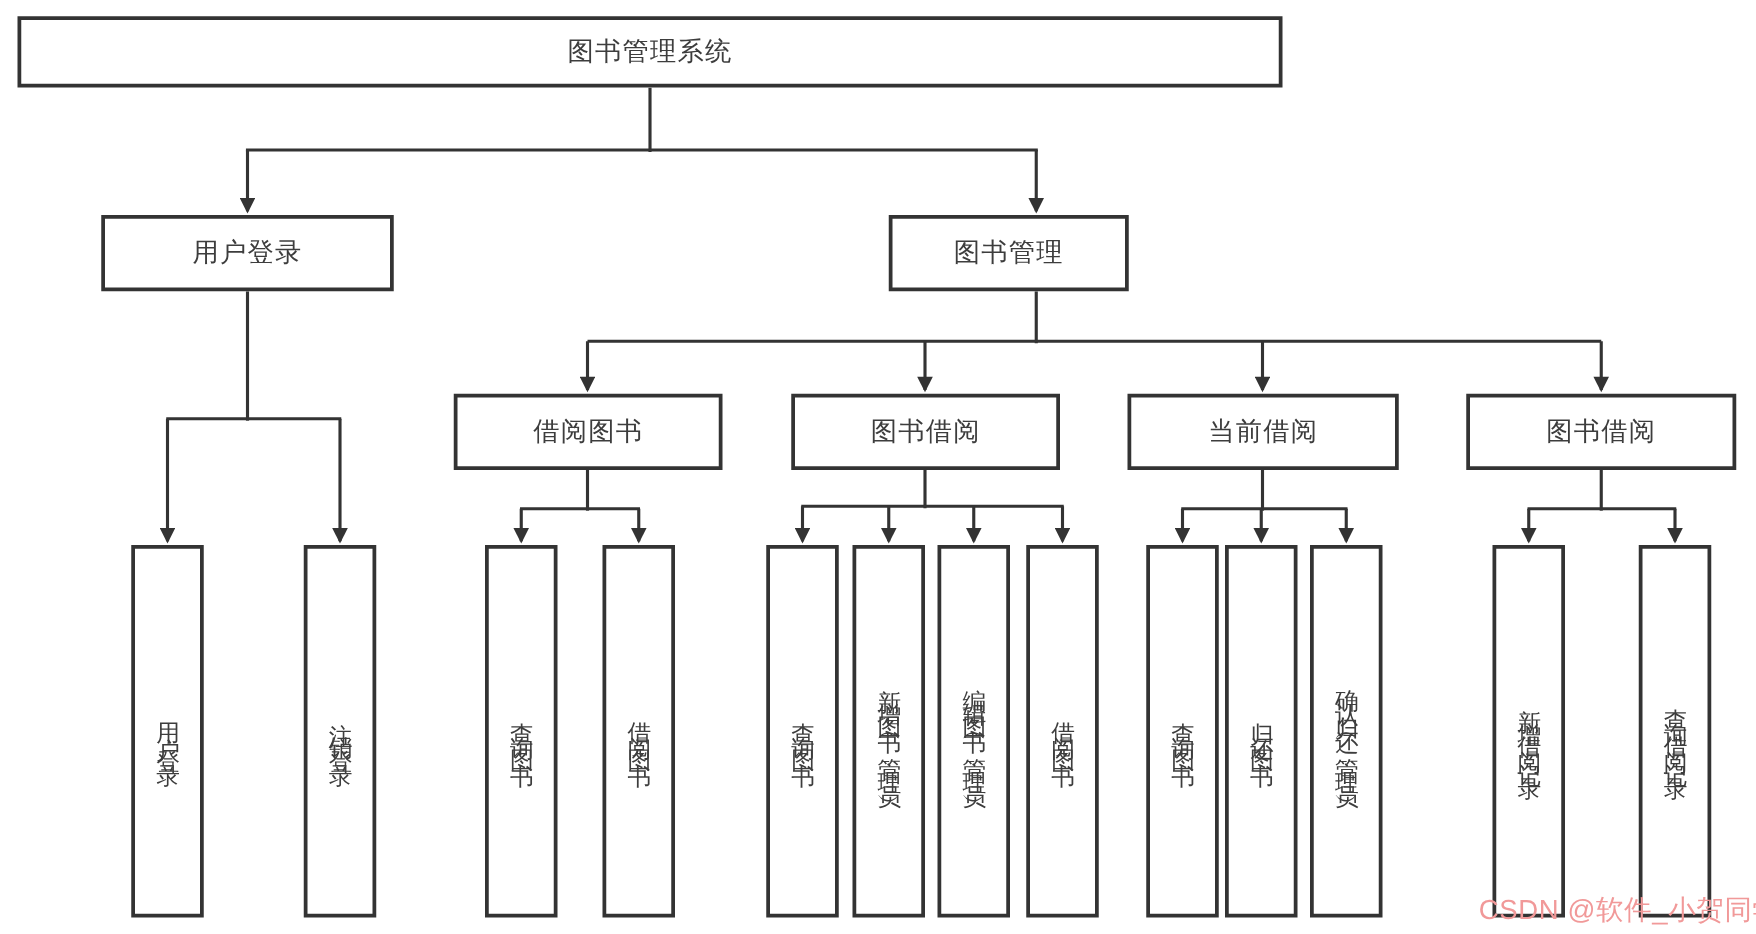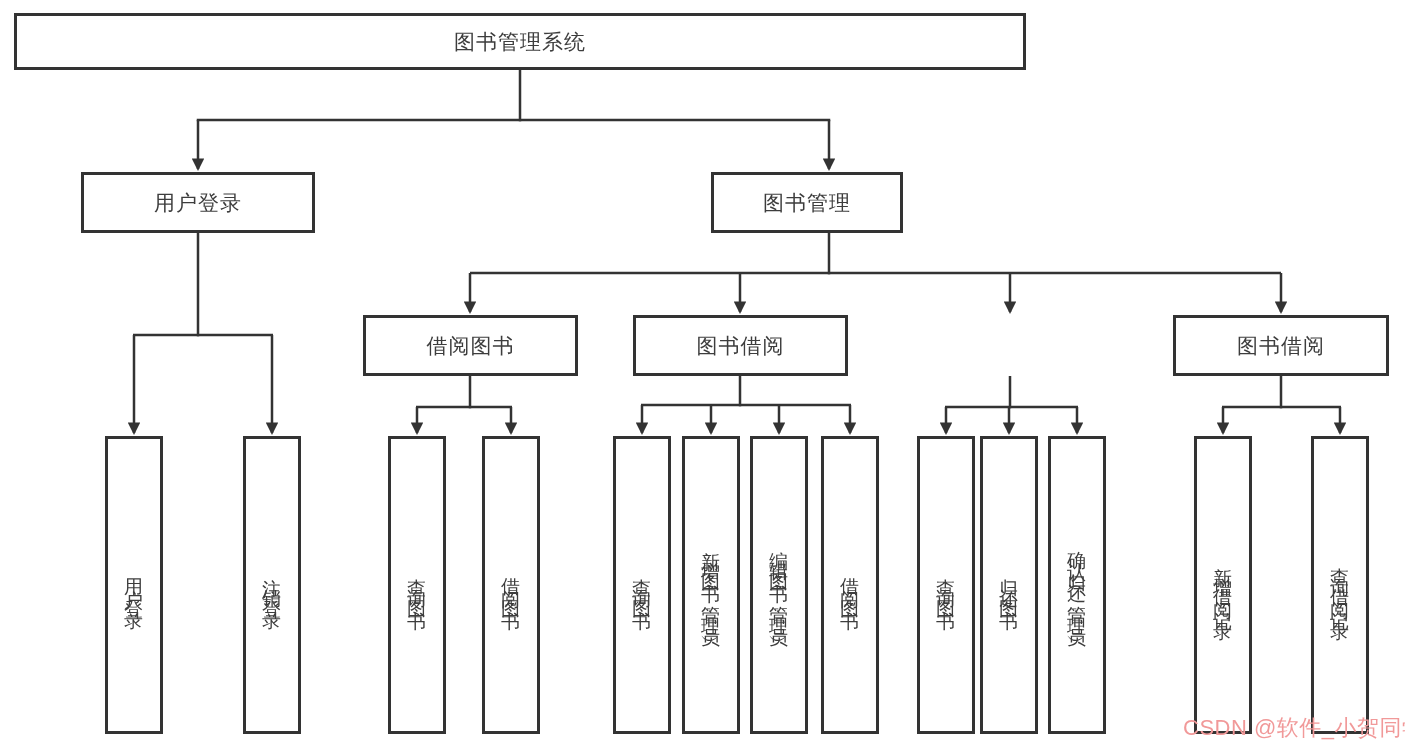--- a/index.html
+++ b/index.html
@@ -111,20 +111,21 @@
     <line x1="1340" y1="407" x2="1340" y2="433" stroke="#333333" stroke-width="2.5" marker-end="url(#arrow)"></line>
   </svg>
 
   <div class="box h-box" style="left:14px; top:13px; width:1012px; height:57px;">图书管理系统</div>
 
   <div class="box h-box" style="left:81px; top:172px; width:234px; height:61px;">用户登录</div>
   <div class="box h-box" style="left:711px; top:172px; width:192px; height:61px;">图书管理</div>
 
   <div class="box h-box" style="left:363px; top:315px; width:215px; height:61px;">借阅图书</div>
   <div class="box h-box" style="left:633px; top:315px; width:215px; height:61px;">图书借阅</div>
+  <div class="box h-box" style="left:902px; top:315px; width:217px; height:61px;">当前借阅</div>
   <div class="box h-box" style="left:1173px; top:315px; width:216px; height:61px;">图书借阅</div>
 
   <div class="box v-box" style="left:105px; top:436px; width:58px; height:298px;">用户登录</div>
   <div class="box v-box" style="left:243px; top:436px; width:58px; height:298px;">注销登录</div>
 
   <div class="box v-box" style="left:388px; top:436px; width:58px; height:298px;">查询图书</div>
   <div class="box v-box" style="left:482px; top:436px; width:58px; height:298px;">借阅图书</div>
 
   <div class="box v-box" style="left:613px; top:436px; width:58px; height:298px;">查询图书</div>
   <div class="box v-box" style="left:682px; top:436px; width:58px; height:298px;">新增图书（管理员）</div>

